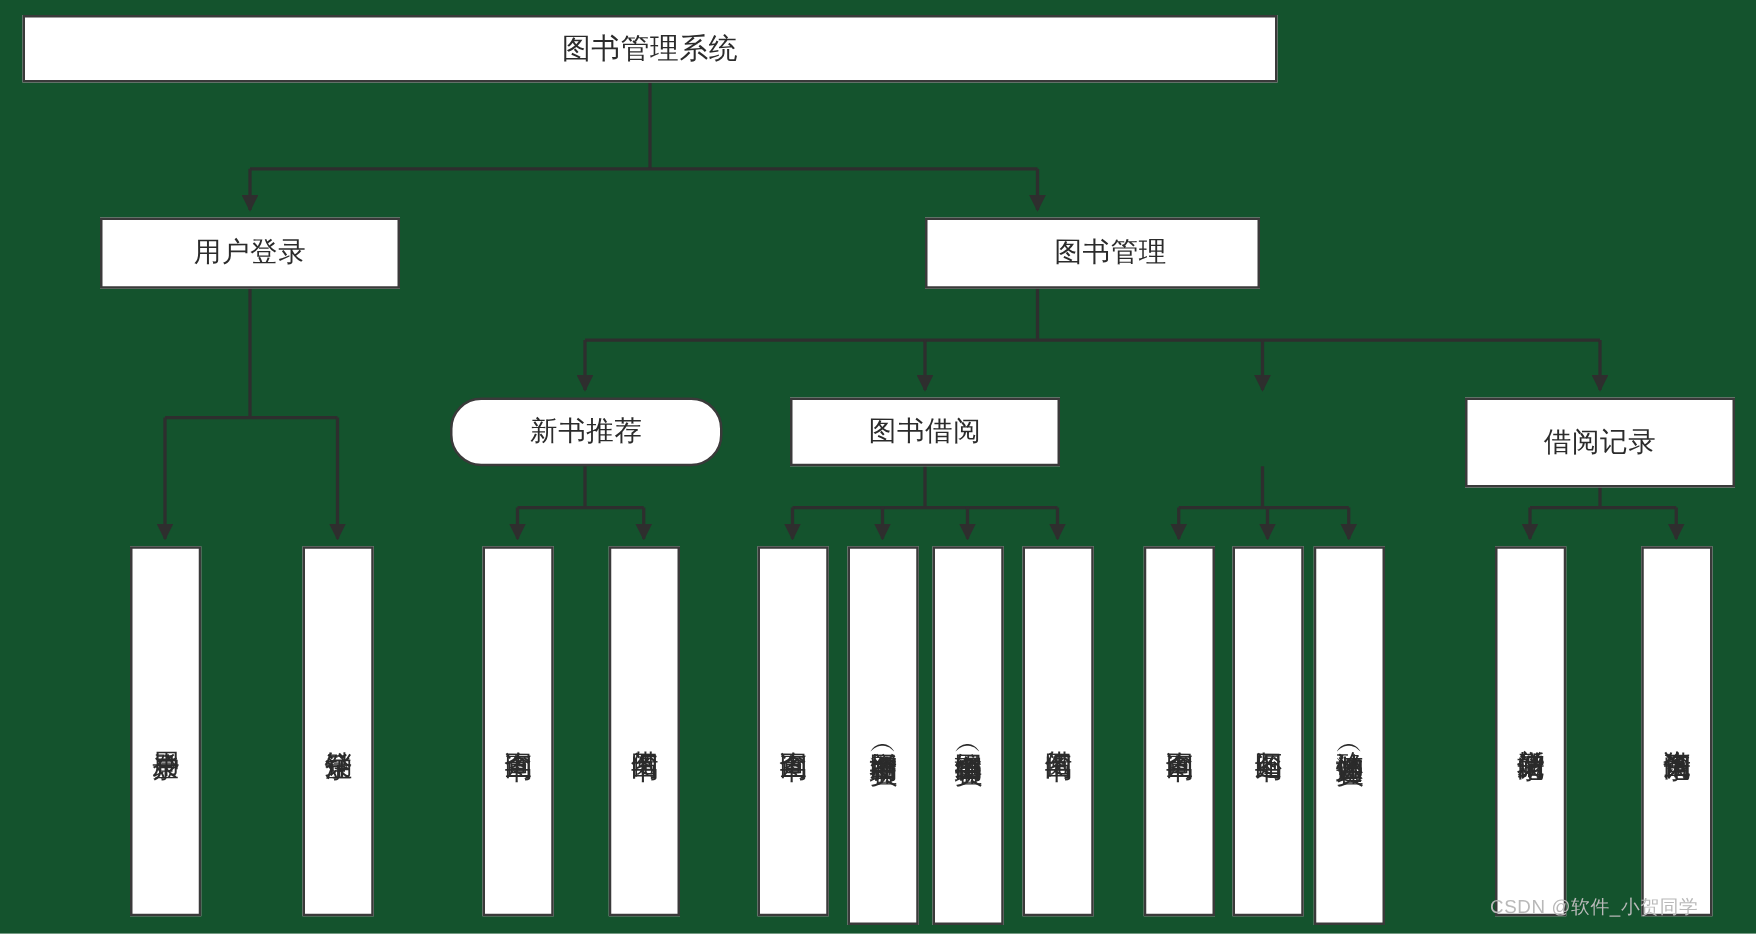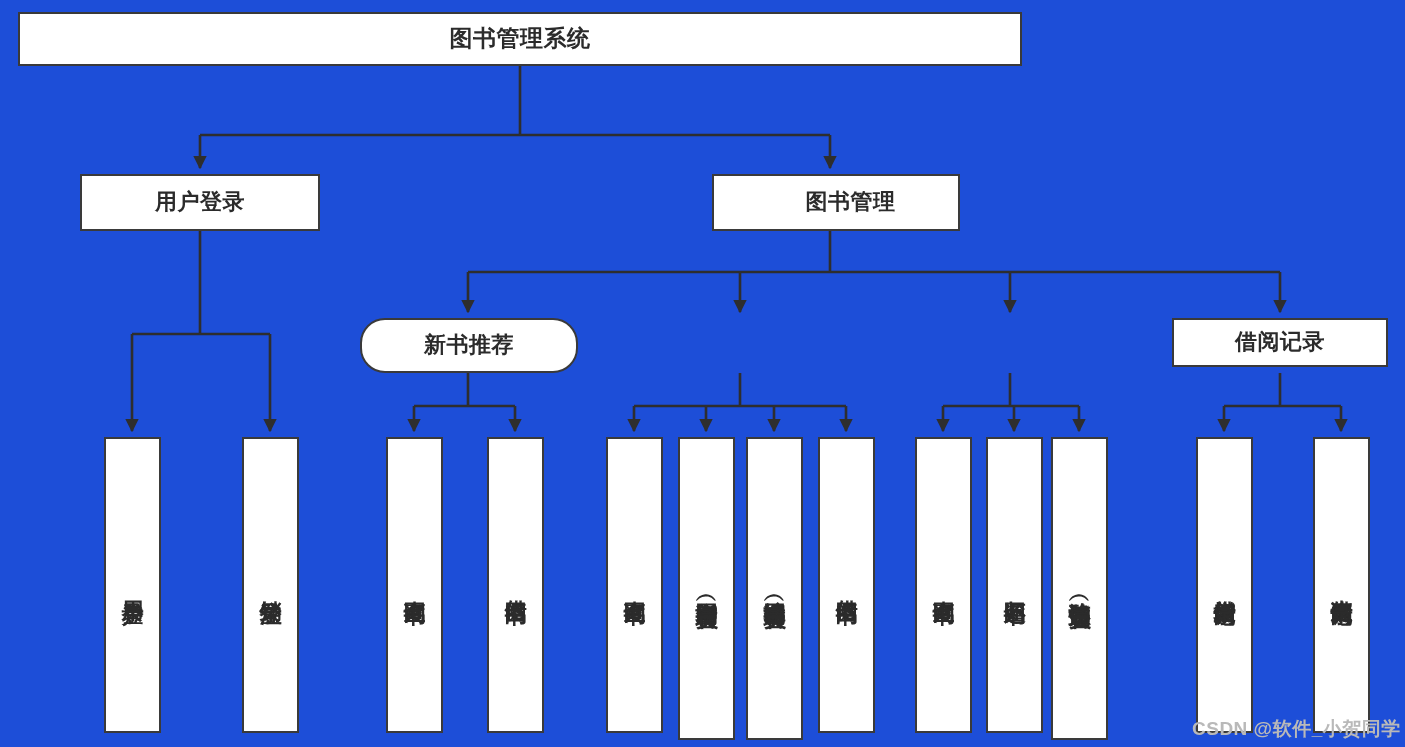--- a/index.html
+++ b/index.html
@@ -7,23 +7,22 @@
     padding: 0;
     background: #ffffff;
   }
   body {
     font-family: "Liberation Sans", "DejaVu Sans", sans-serif;
   }
   #canvas {
     position: relative;
     width: 1405px;
     height: 747px;
-    background: #1d4ed8;
+    background: #14532d;
     overflow: hidden;
-    font-weight: bold;
   }
   svg.connectors {
     position: absolute;
     left: 0;
     top: 0;
     width: 1405px;
     height: 747px;
     pointer-events: none;
   }
   .node {
@@ -50,21 +49,21 @@
     font-size: 22px;
     line-height: 1.12;
     letter-spacing: 1px;
     align-items: center;
     justify-content: center;
     white-space: nowrap;
     padding: 4px 0;
   }
   .watermark {
     position: absolute;
-    font-size: 19px;
+    font-size: 15px;
     color: #b9b9b9;
     letter-spacing: 0.5px;
     white-space: nowrap;
     font-family: "Liberation Sans", "DejaVu Sans", sans-serif;
   }
 </style>
 </head>
 <body>
 
 <div id="canvas">
@@ -116,24 +115,25 @@
       <path d="M 1280 373 L 1280 406"></path>
       <path d="M 1224 406 L 1341 406"></path>
       <path d="M 1224 406 L 1224 431" marker-end="url(#arrow)"></path>
       <path d="M 1341 406 L 1341 431" marker-end="url(#arrow)"></path>
     </g>
   </svg>
 
   <div class="node horiz title" style="left:18px; top:12px; width:1004px; height:54px;">图书管理系统</div>
 
   <div class="node horiz" style="left:80px; top:174px; width:240px; height:57px;">用户登录</div>
-  <div class="node horiz" style="left:712px; top:174px; width:248px; height:57px;padding-left:29px;">图书管理</div>
+  <div class="node horiz" style="left:740px; top:174px; width:268px; height:57px;padding-left:29px;">图书管理</div>
 
   <div class="node horiz" style="left:360px; top:318px; width:218px; height:55px;border-radius:25px;">新书推荐</div>
-  <div class="node horiz" style="left:1172px; top:318px; width:216px; height:49px;">借阅记录</div>
+  <div class="node horiz" style="left:632px; top:318px; width:216px; height:55px;">图书借阅</div>
+  <div class="node horiz" style="left:1172px; top:318px; width:216px; height:72px;">借阅记录</div>
 
   <div class="node vert" style="left:104px; top:437px; width:57px; height:296px;">用户登录</div>
   <div class="node vert" style="left:242px; top:437px; width:57px; height:296px;">注销登录</div>
 
   <div class="node vert" style="left:386px; top:437px; width:57px; height:296px;">查询图书</div>
   <div class="node vert" style="left:487px; top:437px; width:57px; height:296px;">借阅图书</div>
 
   <div class="node vert" style="left:606px; top:437px; width:57px; height:296px;">查询图书</div>
   <div class="node vert" style="left:678px; top:437px; width:57px; height:303px;">新增图书（管理员）</div>
   <div class="node vert" style="left:746px; top:437px; width:57px; height:303px;">编辑图书（管理员）</div>

